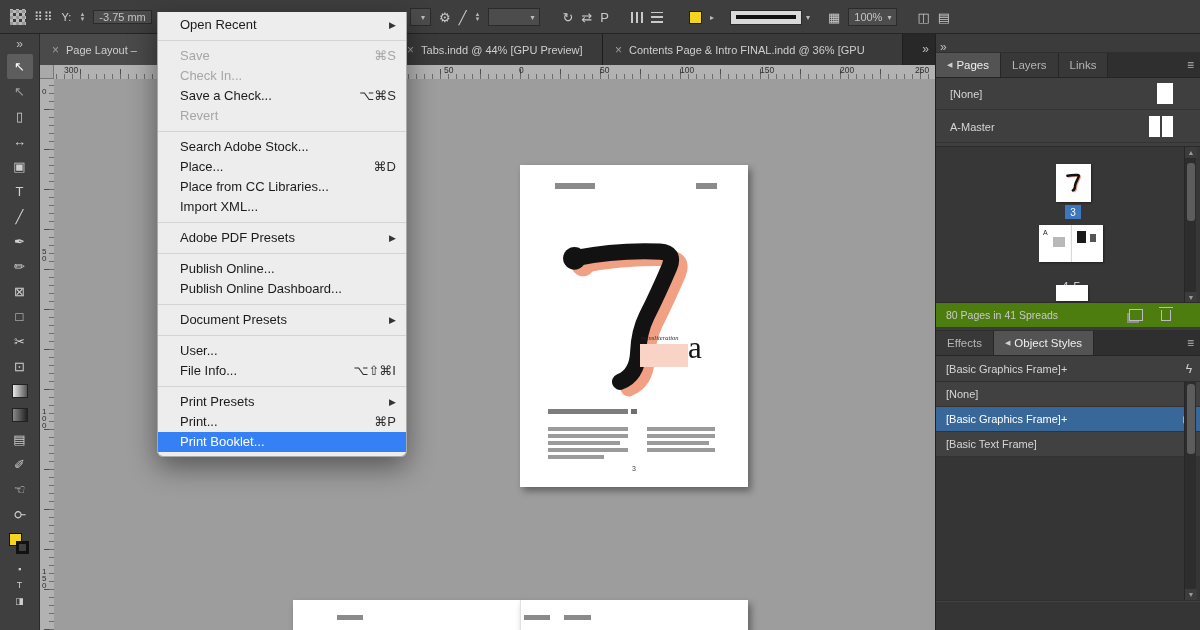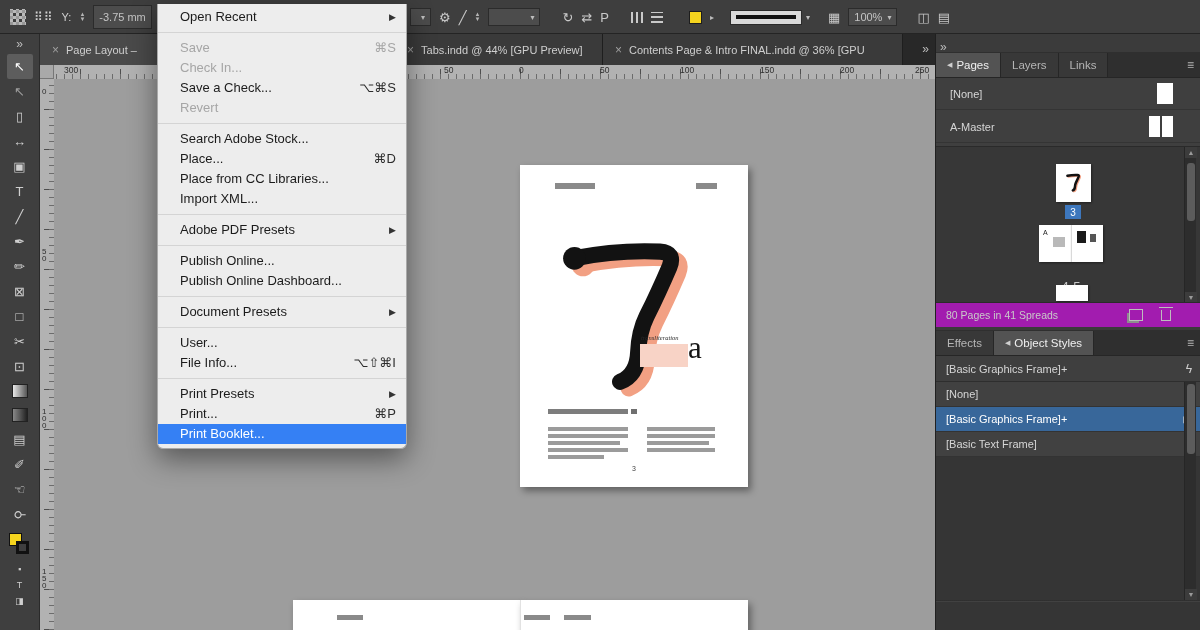--- a/index.html
+++ b/index.html
@@ -15,21 +15,21 @@
   .tb-mid { left:410px; }
   .tb-icon { font-size:13px; color:#c9c9c9; line-height:1; }
   .appgrid { width:16px; height:16px; background:
       repeating-linear-gradient(0deg,#cfcfcf 0 3px,transparent 3px 6px),
       repeating-linear-gradient(90deg,#cfcfcf 0 3px,transparent 3px 6px);
       background-blend-mode:multiply; opacity:.85; }
   .dotsgrid { font-size:12px; letter-spacing:1px; color:#cfcfcf; }
   .tb-label { font-size:11px; color:#cfcfcf; }
   .stepper { display:inline-flex; flex-direction:column; line-height:5px; font-size:6px; color:#b5b5b5; }
   .tb-field { background:#4c4c4c; border:1px solid #2b2b2b; color:#c4c4c4; font-size:11px;
-              height:24px; display:flex; align-items:center; padding:0 5px; }
+              height:14px; display:flex; align-items:center; padding:0 5px; }
   .tb-dd { background:#4c4c4c; border:1px solid #2b2b2b; height:18px; display:flex;
            align-items:center; gap:5px; padding:0 5px; font-size:11px; color:#c4c4c4; }
   .dd-arrow { font-size:8px; color:#bdbdbd; }
   .barsH { width:12px; height:11px; background:repeating-linear-gradient(90deg,#c9c9c9 0 2px,transparent 2px 5px); }
   .barsV { width:12px; height:11px; background:repeating-linear-gradient(0deg,#c9c9c9 0 2px,transparent 2px 5px); }
   .swatch-yellow { width:13px; height:13px; background:#f5d41e; border:1px solid #1d1d1d; }
   .stroke-dd { display:flex; align-items:center; gap:4px; }
   .stroke-preview { width:72px; height:15px; background:#d9d9d9; border:1px solid #2b2b2b;
                     display:flex; align-items:center; padding:0 5px; }
   .stroke-preview i { display:block; width:100%; height:4px; background:#111; }
@@ -109,41 +109,41 @@
   .master-icon.dbl { width:24px; background:linear-gradient(90deg,#fff 0 11px,#3f3f3f 11px 13px,#fff 13px 24px); }
   .thumbs { position:absolute; left:0; top:112px; width:265px; height:156px; background:#373737; border-top:1px solid #2a2a2a; }
   .thumb-page { position:absolute; background:#fff; box-shadow:1px 1px 2px rgba(0,0,0,.4); }
   .badge3 { position:absolute; left:129px; top:58px; width:16px; height:14px; background:#3d77bd;
             color:#fff; font-size:10px; display:flex; align-items:center; justify-content:center; }
   .spread-label { position:absolute; left:103px; top:132px; width:64px; text-align:center; font-size:13px; color:#c9c9c9; }
   .vscroll { position:absolute; width:12px; background:#2d2d2d; border-left:1px solid #262626; }
   .vscroll .btn { position:absolute; left:0; width:12px; height:11px; color:#9a9a9a; font-size:7px;
                   display:flex; align-items:center; justify-content:center; background:#3c3c3c; }
   .vscroll .thumbbar { position:absolute; left:2px; width:8px; background:#5c5c5c; border-radius:3px; }
-  .pstatus { position:absolute; left:0; top:268px; width:265px; height:25px; background:#a21caf;
+  .pstatus { position:absolute; left:0; top:268px; width:265px; height:25px; background:#4d7c0f;
              border-top:1px solid #2b2b2b; display:flex; align-items:center; padding-left:10px;
              font-size:10.5px; color:#c9c9c9; }
   .icon-new-spread { position:absolute; right:58px; top:6px; width:14px; height:12px; border:1px solid #bdbdbd; box-shadow:-3px 3px 0 -1px #8d8d8d; }
   .icon-trash { position:absolute; right:30px; top:7px; width:10px; height:11px; border:1px solid #bdbdbd; border-top:none; }
   .icon-trash::before { content:""; position:absolute; left:-3px; top:-3px; width:14px; height:1px; background:#bdbdbd; }
   .row-tabs-os { top:296px; }
   .os-current { position:absolute; left:0; top:322px; width:265px; height:26px; background:#3f3f3f;
                 display:flex; align-items:center; padding-left:10px; border-bottom:1px solid #2e2e2e; }
   .os-bolt { position:absolute; right:9px; color:#cfcfcf; font-size:12px; }
   .os-list { position:absolute; left:0; top:348px; width:265px; }
   .osrow { position:relative; height:25px; display:flex; align-items:center; padding-left:10px;
            background:#414141; border-bottom:1px solid #333; }
   .osrow.osel { background:#38679a; color:#fff; }
   .osi { position:absolute; right:10px; font-size:10px; color:#d8d8d8; }
   .os-empty { position:absolute; left:0; top:423px; width:265px; height:173px; background:#353535; }
   .os-divider { position:absolute; left:0; top:566px; width:265px; height:2px;
                 background:linear-gradient(#272727,#4a4a4a); }
 
   
-  .menu { position:absolute; left:157px; top:4px; width:250px; background:#ededed;
+  .menu { position:absolute; left:157px; top:12px; width:250px; background:#ededed;
           border:1px solid #a9a9a9; border-top:none; border-radius:0 0 6px 6px;
           box-shadow:0 10px 28px rgba(0,0,0,.45); padding:3px 0 4px 0; z-index:50;
           font-size:13px; color:#1b1b1b; }
   .mitem { height:20px; line-height:20px; display:flex; justify-content:space-between;
            padding:0 10px 0 22px; white-space:nowrap; }
   .mitem .mr { color:#2c2c2c; }
   .mitem .mr.sub { font-size:9px; line-height:21px; color:#333; }
   .mitem.dis, .mitem.dis .mr { color:#a6a6a6; }
   .mitem.hl { background:#3580f4; color:#fff; }
   .mitem.hl .mr { color:#fff; }

